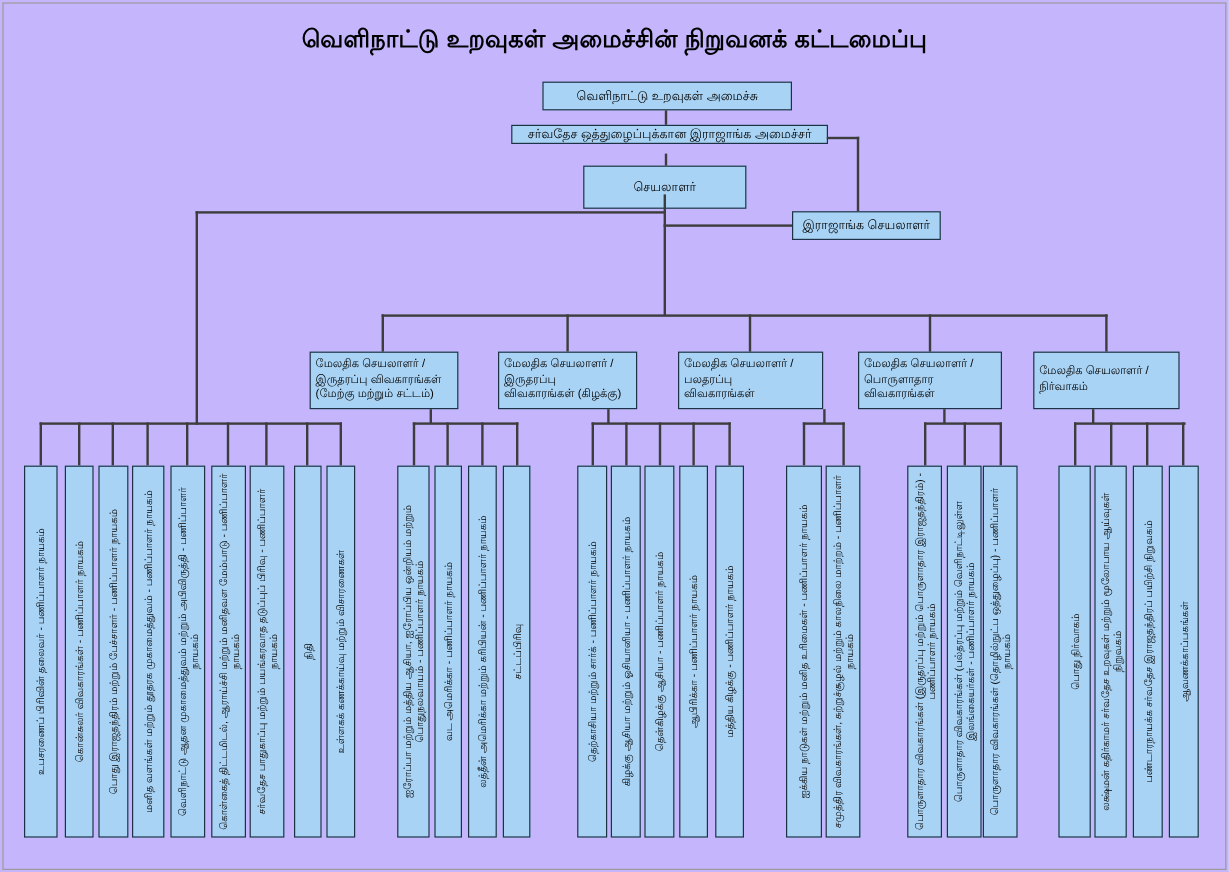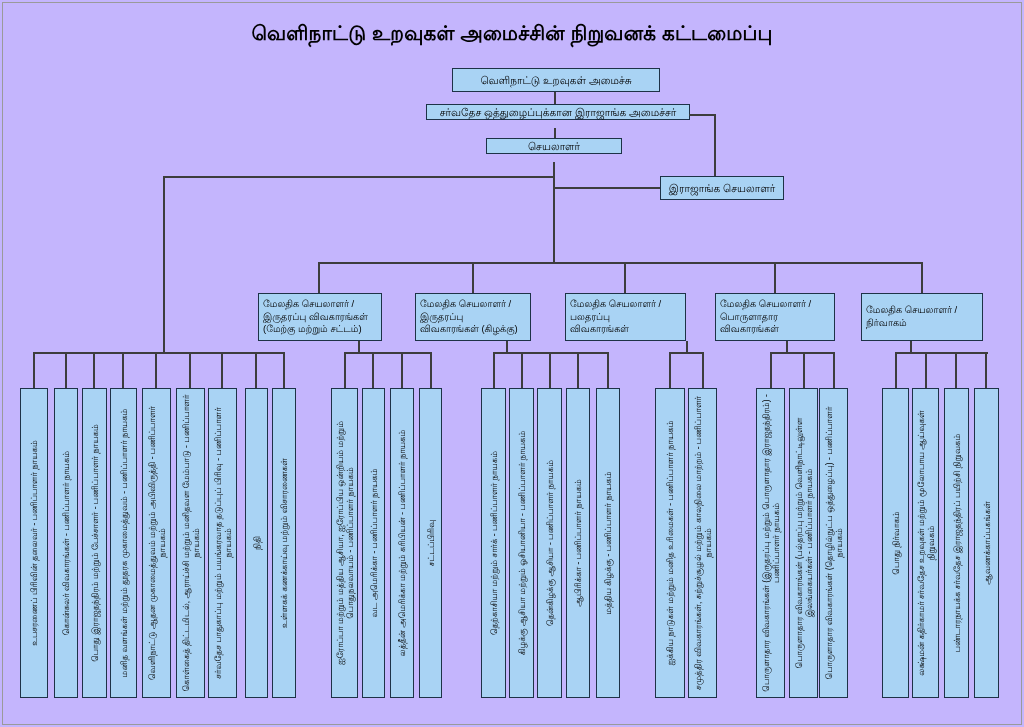--- a/index.html
+++ b/index.html
@@ -38,21 +38,21 @@
 </head>
 <body>
 
 <div class="canvas">
   <div class="frame"></div>
 
   <div class="title">வெளிநாட்டு உறவுகள் அமைச்சின் நிறுவனக் கட்டமைப்பு</div>
 
   <div class="box" style="left:452px;top:68px;width:208px;height:24px;">வெளிநாட்டு உறவுகள் அமைச்சு</div>
   <div class="box" style="left:426px;top:104px;width:264px;height:16px;">சர்வதேச ஒத்துழைப்புக்கான இராஜாங்க அமைச்சர்</div>
-  <div class="box" style="left:486px;top:138px;width:136px;height:16px;">செயலாளர்</div>
+  <div class="box" style="left:486px;top:138px;width:136px;height:36px;">செயலாளர்</div>
   <div class="box" style="left:660px;top:176px;width:124px;height:24px;">இராஜாங்க செயலாளர்</div>
 
   <div class="box div-box" style="left:258px;top:293px;width:124px;height:48px;">மேலதிக செயலாளர் /
 இருதரப்பு விவகாரங்கள்
 (மேற்கு மற்றும் சட்டம்)</div>
   <div class="box div-box" style="left:415px;top:293px;width:116px;height:48px;">மேலதிக செயலாளர் /
 இருதரப்பு
 விவகாரங்கள் (கிழக்கு)</div>
   <div class="box div-box" style="left:565px;top:293px;width:121px;height:48px;">மேலதிக செயலாளர் /
 பலதரப்பு

